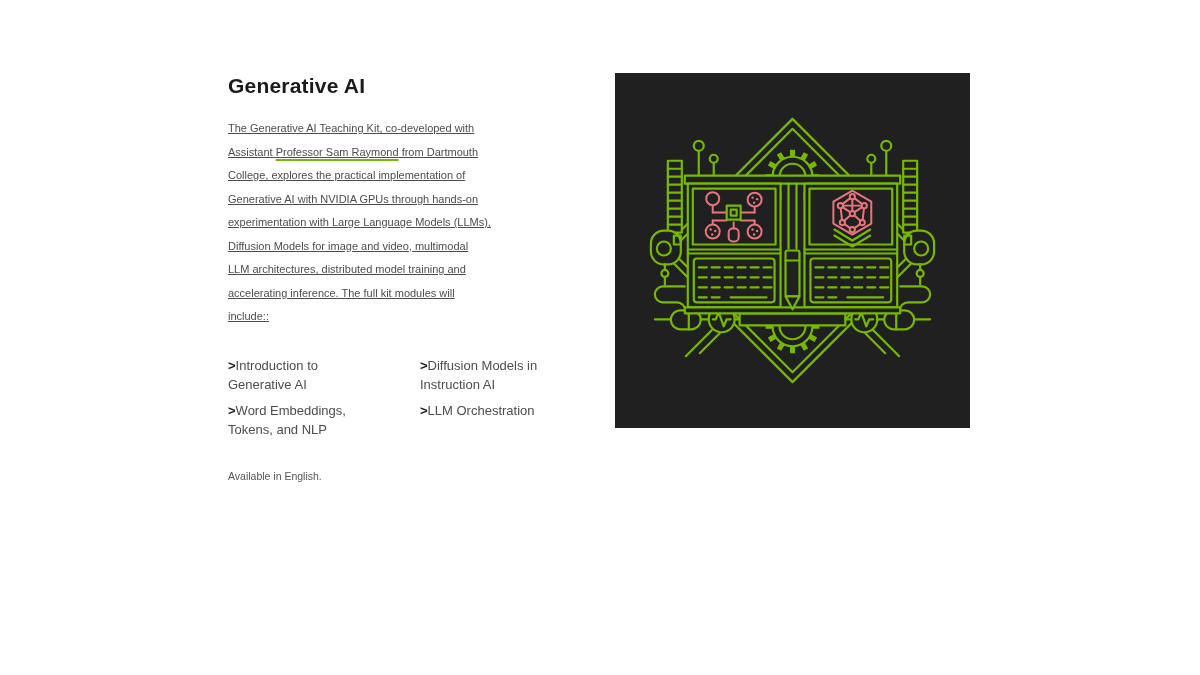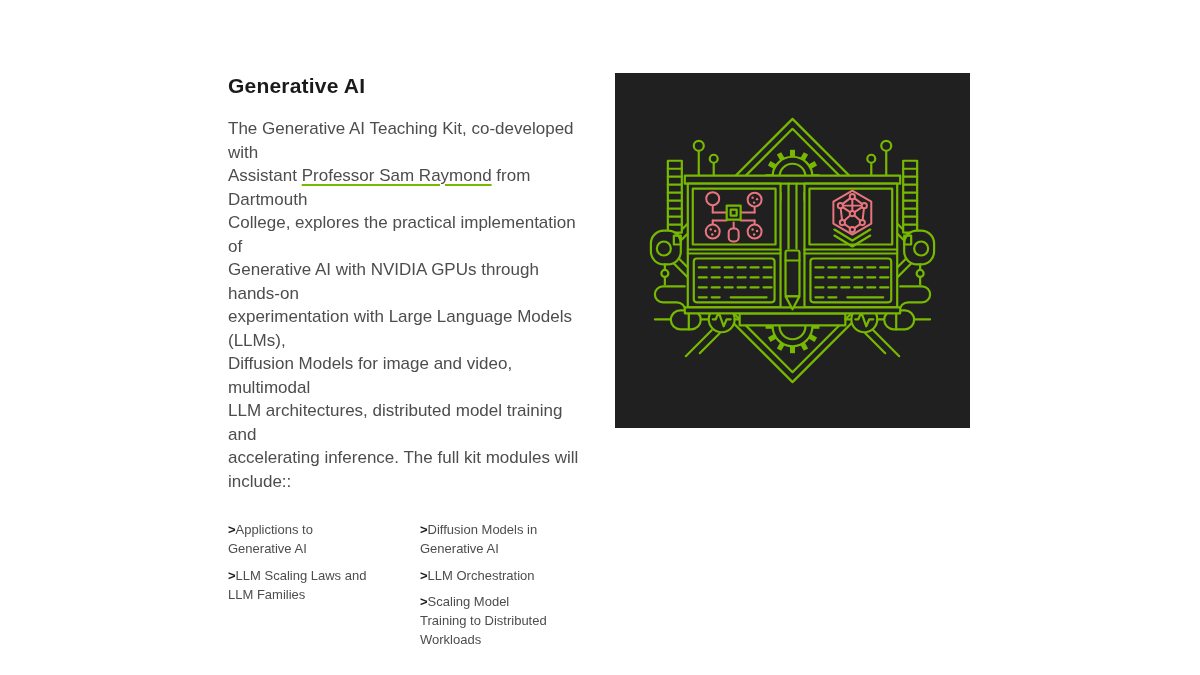--- a/index.html
+++ b/index.html
@@ -28,23 +28,24 @@
   h1.page-title{
     margin:0 0 19px 0;
     font-size:21px;
     line-height:25px;
     font-weight:700;
     color:var(--heading-color);
     letter-spacing:.2px;
   }
   .intro{
     margin:0 0 27px 0;
-    font-size:17px;
+    font-size:11px;
     line-height:23.5px;
     white-space:pre-line;
+    text-decoration:underline;
   }
   .intro a{
     color:inherit;
     text-decoration:underline;
     text-decoration-color:var(--accent-green);
     text-decoration-thickness:1.5px;
     text-underline-offset:3px;
     cursor:pointer;
     margin-top:30px;
   }
@@ -101,35 +102,33 @@
 College, explores the practical implementation of
 Generative AI with NVIDIA GPUs through hands-on
 experimentation with Large Language Models (LLMs),
 Diffusion Models for image and video, multimodal
 LLM architectures, distributed model training and
 accelerating inference. The full kit modules will
 include::</span></p>
 
     <div class="modules">
       <ul class="col1">
-        <li><span class="mk">&gt;</span><span>Applictions to
+        <li><span class="mk">&gt;</span><span>Introduction to
 Generative AI</span></li>
-        <li><span class="mk">&gt;</span><span>LLM Scaling Laws and
-LLM Families</span></li>
+        <li><span class="mk">&gt;</span><span>Word Embeddings,
+Tokens, and NLP</span></li>
       </ul>
       <ul class="col2">
         <li><span class="mk">&gt;</span><span>Diffusion Models in
-Generative AI</span></li>
+Instruction AI</span></li>
         <li><span class="mk">&gt;</span><span>LLM Orchestration</span></li>
-        <li><span class="mk">&gt;</span><span>Scaling Model
-Training to Distributed
-Workloads</span></li>
       </ul>
     </div>
 
+    <p class="footnote">Available in English.</p>
   </div>
 
   <div class="illustration">
     <svg viewBox="0 0 356 356" width="355" height="355">
 
       <g>
         <polygon class="g-line" points="178,46 310,178 178,310 46,178"></polygon>
         <polygon class="g-line" points="178,56 300,178 178,300 56,178"></polygon>
       </g>
 

